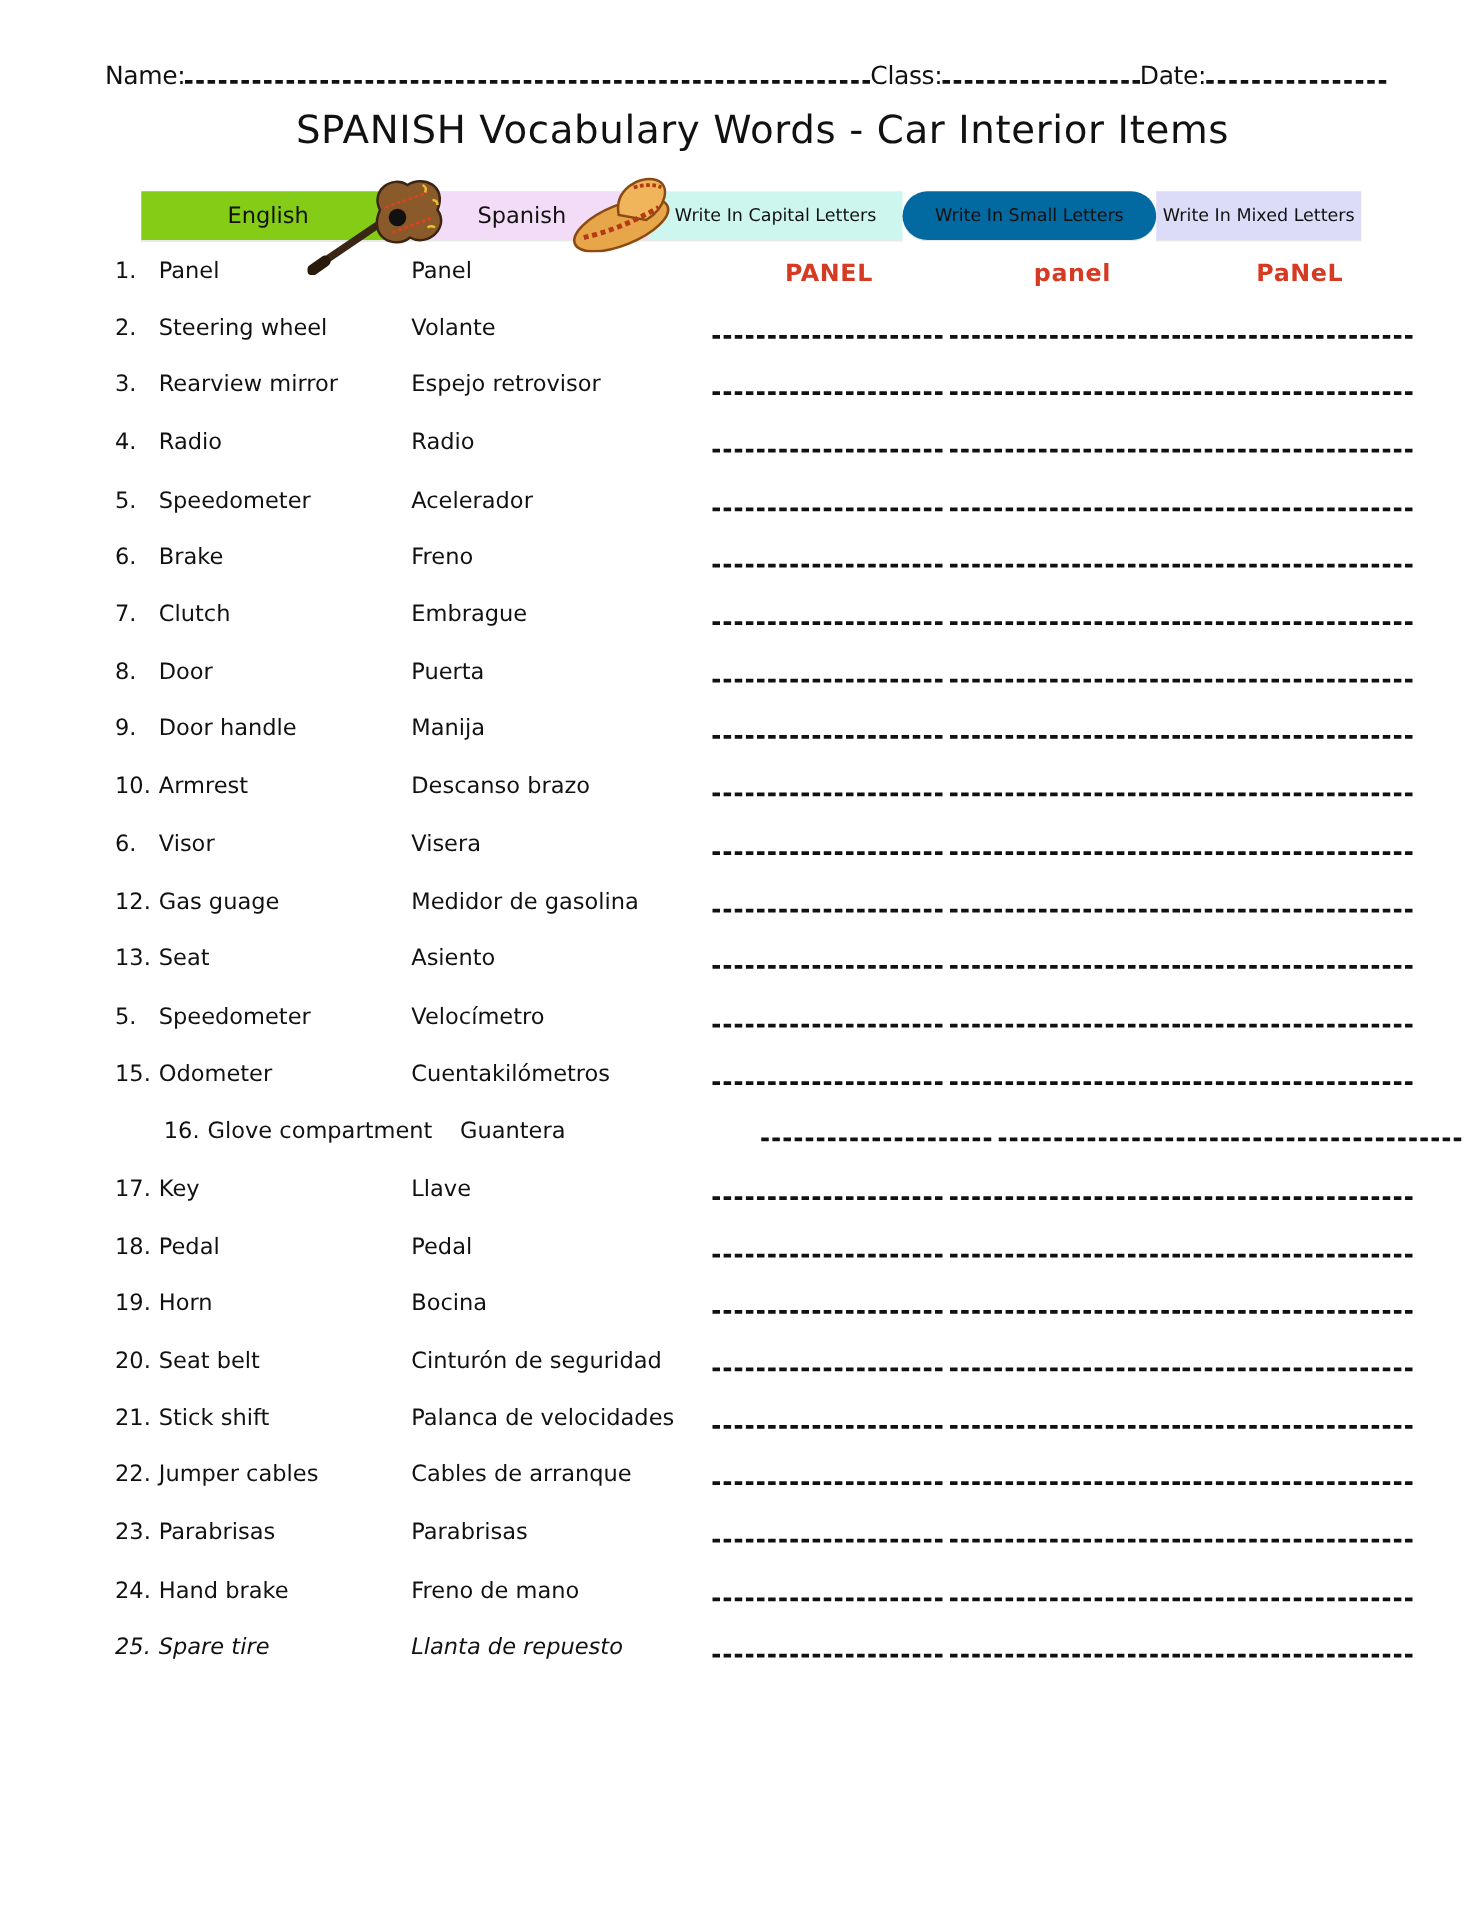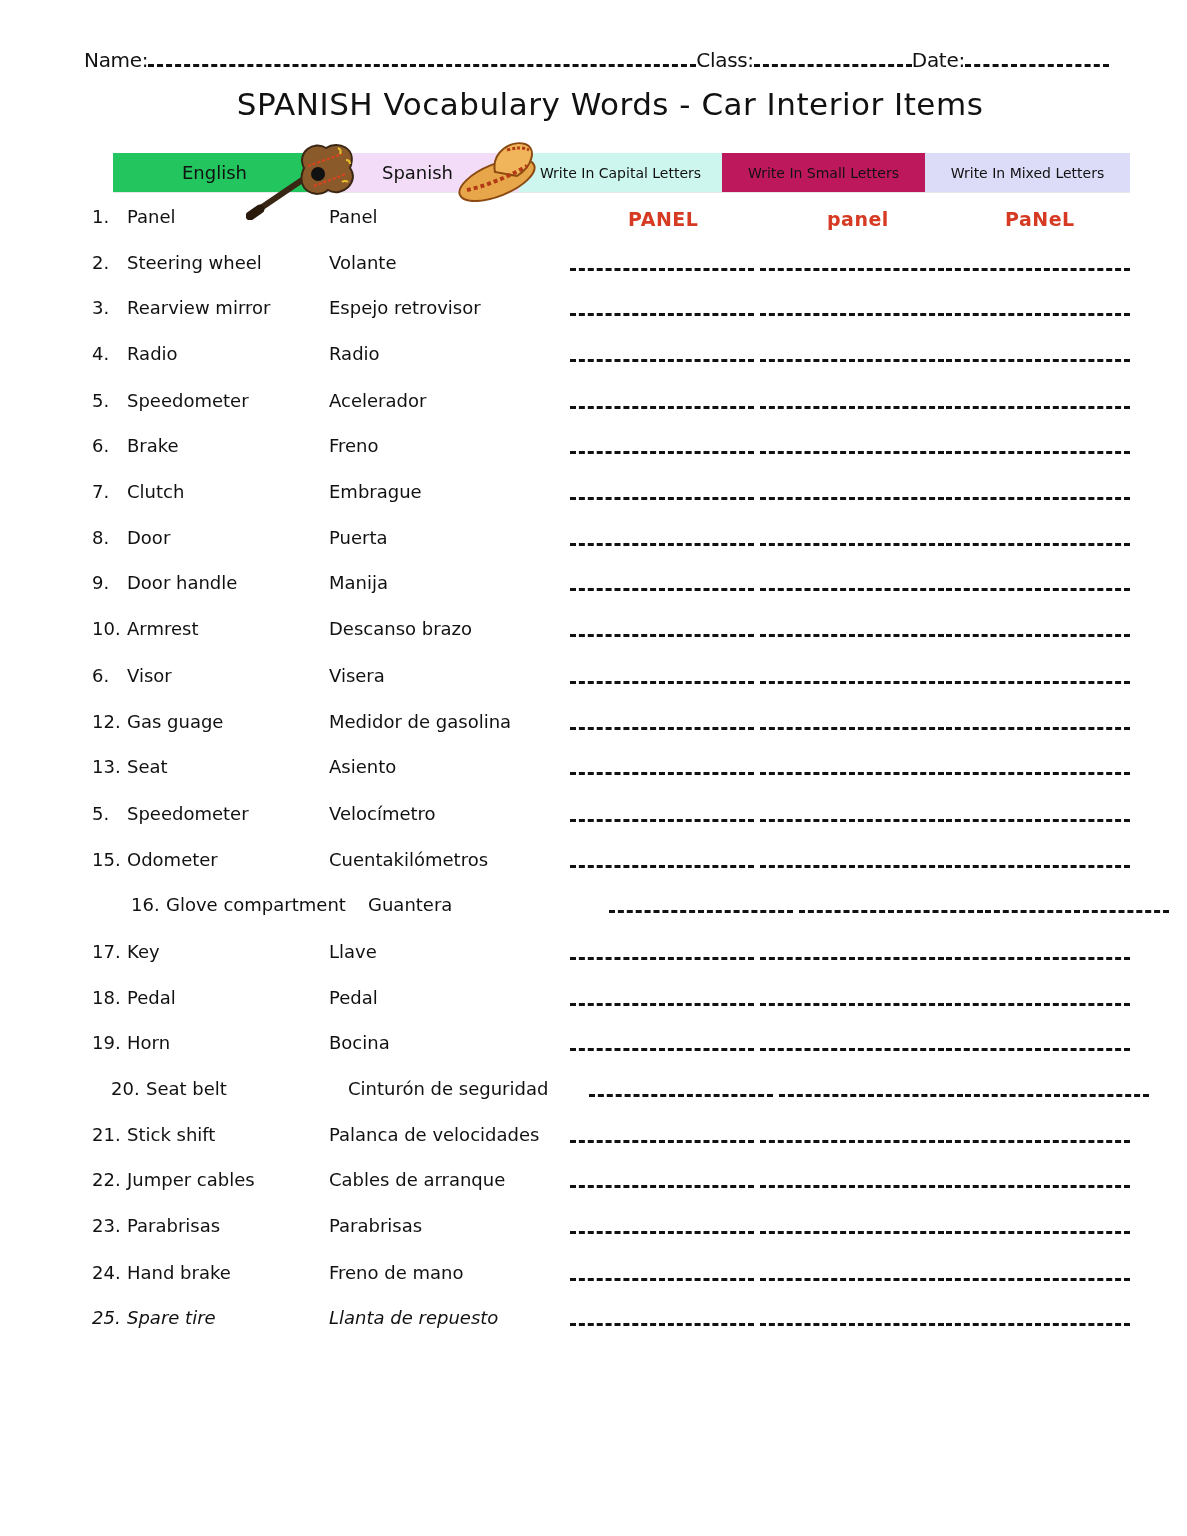--- a/index.html
+++ b/index.html
@@ -24,33 +24,33 @@
 </head>
 <body>
 
 <div class="header-line">
   <span class="lbl">Name:</span><span class="blank" style="width:548px"></span><span class="lbl">Class:</span><span class="blank" style="width:158px"></span><span class="lbl">Date:</span><span class="blank" style="width:144px"></span>
 </div>
 
 <div class="title">SPANISH Vocabulary Words - Car Interior Items</div>
 
 <div class="col-headers">
-  <div class="col-h big" style="width: 203px; background: #22c55e;">
+  <div class="col-h big" style="width: 203px; background: #84cc16;">
       <span>English</span>
     </div>
   <div class="col-h big" style="width: 203px; background: rgb(242, 220, 247);">
       <span>Spanish</span>
     </div>
   <div class="col-h" style="width: 203px; background: rgb(205, 247, 238);">
       <span>Write In Capital Letters</span>
     </div>
-  <div class="col-h" style="width: 203px; background: #be185d;">
+  <div class="col-h" style="width: 203px; background: #0369a1; border-radius: 20px;">
       <span>Write In Small Letters</span>
     </div>
-  <div class="col-h" style="width: 205px; background: rgb(220, 220, 249);">
+  <div class="col-h" style="width: 164px; background: rgb(220, 220, 249);">
       <span>Write In Mixed Letters</span>
     </div>
 </div>
 
 <svg class="deco" style="left:246px;top:138px" width="120" height="82" viewBox="0 0 120 82">
   <line x1="6" y1="76" x2="62" y2="38" stroke="#3a2614" stroke-width="6" stroke-linecap="round"></line>
   <line x1="4" y1="78" x2="14" y2="71" stroke="#2a1a0c" stroke-width="9" stroke-linecap="round"></line>
   <path d="M58 30 C 50 14, 68 2, 80 10 C 92 2, 112 10, 104 30 C 114 44, 96 60, 82 52 C 70 62, 48 52, 58 30 Z" fill="#8a5a2b" stroke="#3a2614" stroke-width="2"></path>
   <circle cx="72" cy="36" r="7" fill="#111"></circle>
   <path d="M62 28 L 96 16" stroke="#e0401e" stroke-width="2" stroke-dasharray="3 2"></path>
@@ -211,21 +211,21 @@
       <span class="blank" style="left: 854px; width: 184px;"></span>
     </div>
     <div class="row" style="top: 826px;">
     <span class="num">19.</span>
     <span class="en">Horn</span>
     <span class="es">Bocina</span>
   <span class="blank" style="left: 478px; width: 184px;"></span>
       <span class="blank" style="left: 668px; width: 184px;"></span>
       <span class="blank" style="left: 854px; width: 184px;"></span>
     </div>
-    <div class="row" style="top: 872px; margin-left: 19px;">
+    <div class="row" style="top: 872px;">
     <span class="num">20.</span>
     <span class="en">Seat belt</span>
     <span class="es">Cinturón de seguridad</span>
   <span class="blank" style="left: 478px; width: 184px;"></span>
       <span class="blank" style="left: 668px; width: 184px;"></span>
       <span class="blank" style="left: 854px; width: 184px;"></span>
     </div>
     <div class="row" style="top: 918px;">
     <span class="num">21.</span>
     <span class="en">Stick shift</span>

